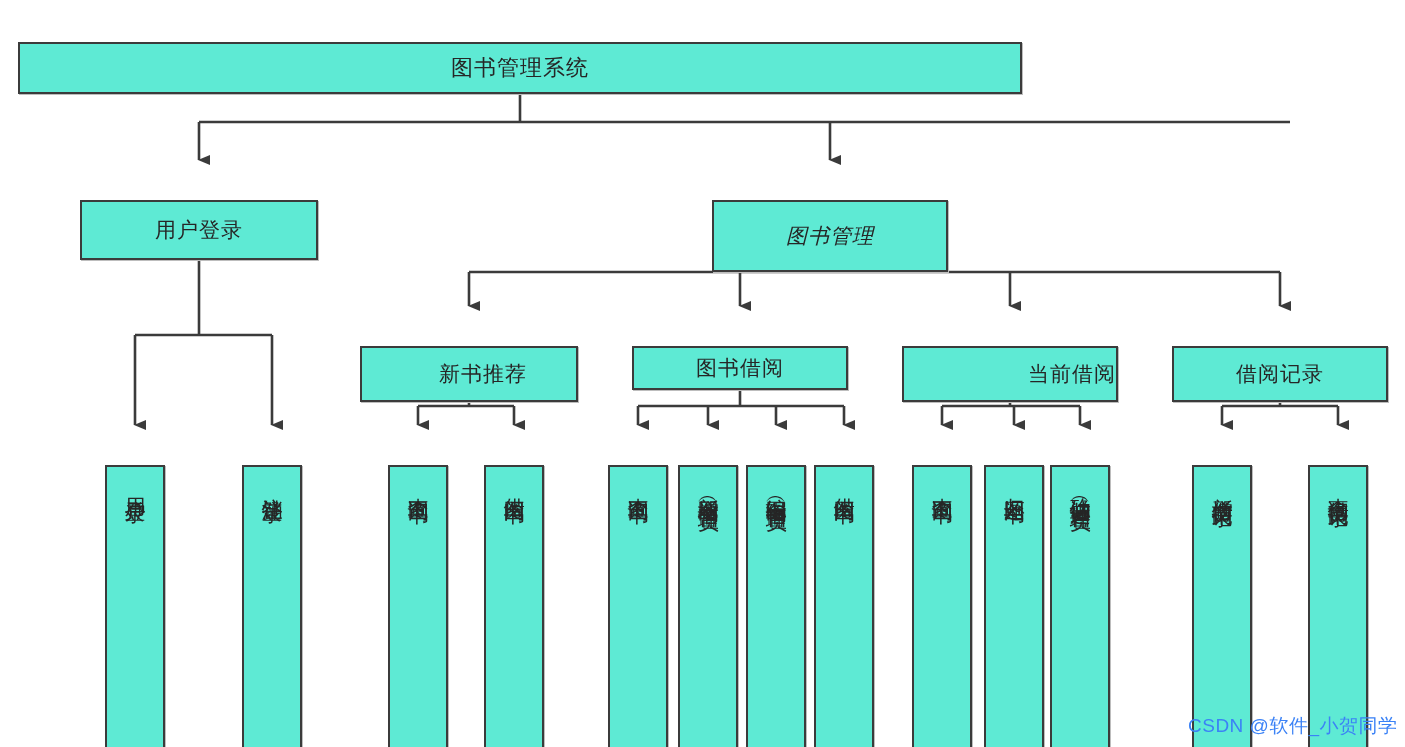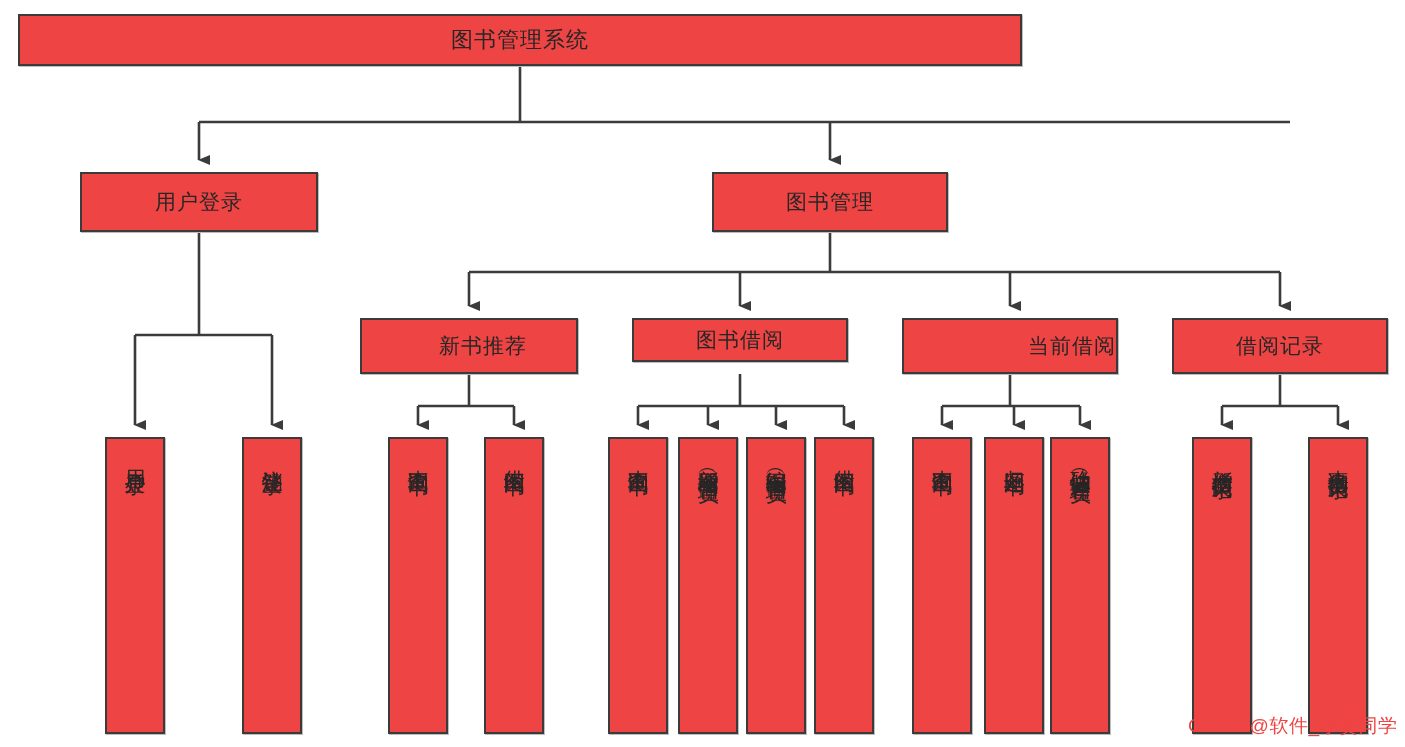--- a/index.html
+++ b/index.html
@@ -16,27 +16,28 @@
   }
   svg.wires{
     position:absolute;
     left:0;top:0;
     width:1405px;height:747px;
     pointer-events:none;
   }
   .node{
     position:absolute;
     box-sizing:border-box;
-    background:#ef4444;
+    background:#5eead4;
     border:2px solid #3b3b3b;
     display:flex;
     align-items:center;
     justify-content:center;
     color:#262626;
     box-shadow:1px 1px 0 #bdbdbd;
+    margin-top:28px;
   }
   .node.h-label{
     font-size:21px;
     letter-spacing:1px;
     line-height:1.1;
   }
   .node.root{
     font-size:22px;
   }
   .node.leaf{
@@ -49,21 +50,21 @@
     text-orientation:upright;
     font-size:21px;
     line-height:1.16;
     letter-spacing:2px;
     color:#262626;
     white-space:nowrap;
   }
   .watermark{
     position:absolute;
     font-size:19px;
-    color:#ef4444;
+    color:#3b82f6;
     letter-spacing:0.5px;
     white-space:nowrap;
     user-select:none;
   }
 </style>
 </head>
 <body>
 
 <div id="canvas">
 
@@ -118,21 +119,21 @@
     </g>
   </svg>
 
   <div class="node root h-label" style="left:18px;top:14px;width:1004px;height:52px;">
     <span>图书管理系统</span>
   </div>
 
   <div class="node h-label" style="left:80px;top:172px;width:238px;height:60px;">
     <span>用户登录</span>
   </div>
-  <div class="node h-label" style="left:712px;top:172px;width:236px;height:60px;">
+  <div class="node h-label" style="left:712px;top:172px;width:236px;height:72px;font-style:italic;">
     <span>图书管理</span>
   </div>
 
   <div class="node h-label" style="left:360px;top:318px;width:218px;height:56px;padding-left:28px;">
     <span>新书推荐</span>
   </div>
   <div class="node h-label" style="left:632px;top:318px;width:216px;height:44px;">
     <span>图书借阅</span>
   </div>
   <div class="node h-label" style="left:902px;top:318px;width:216px;height:56px;justify-content:flex-end;">

